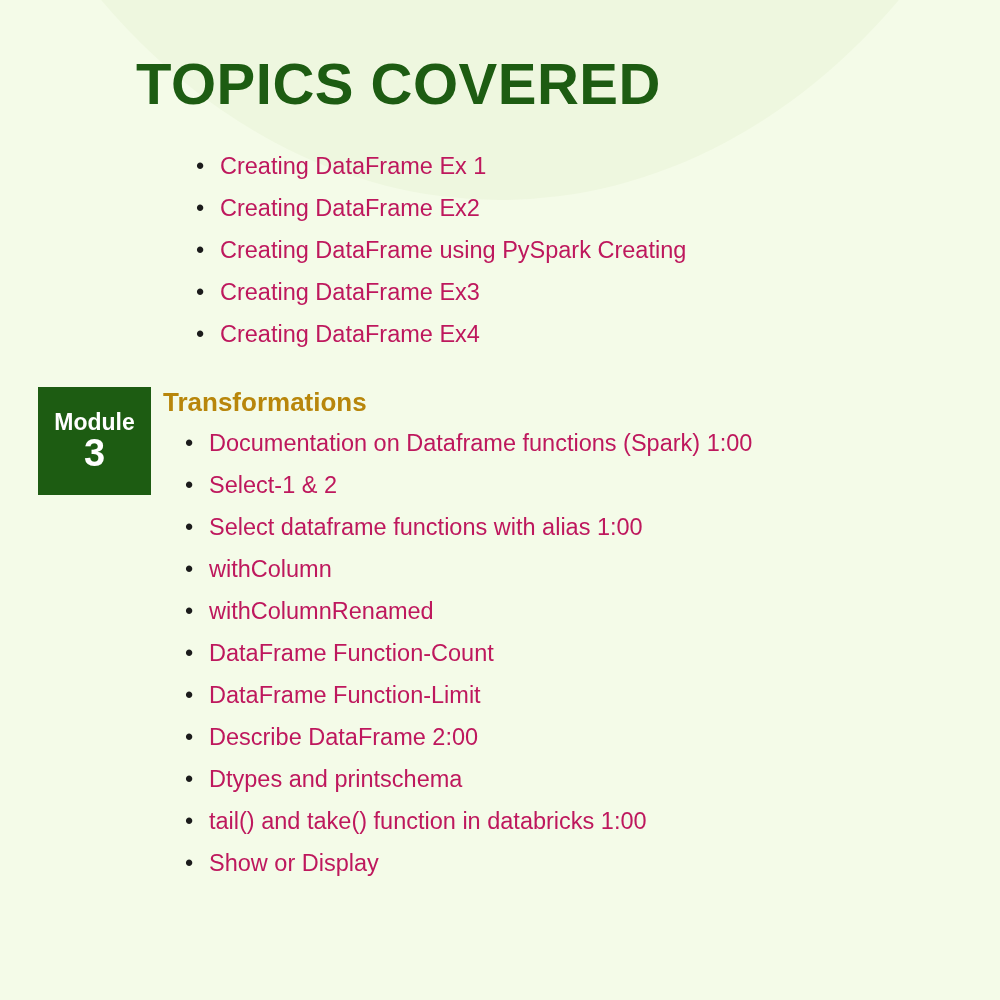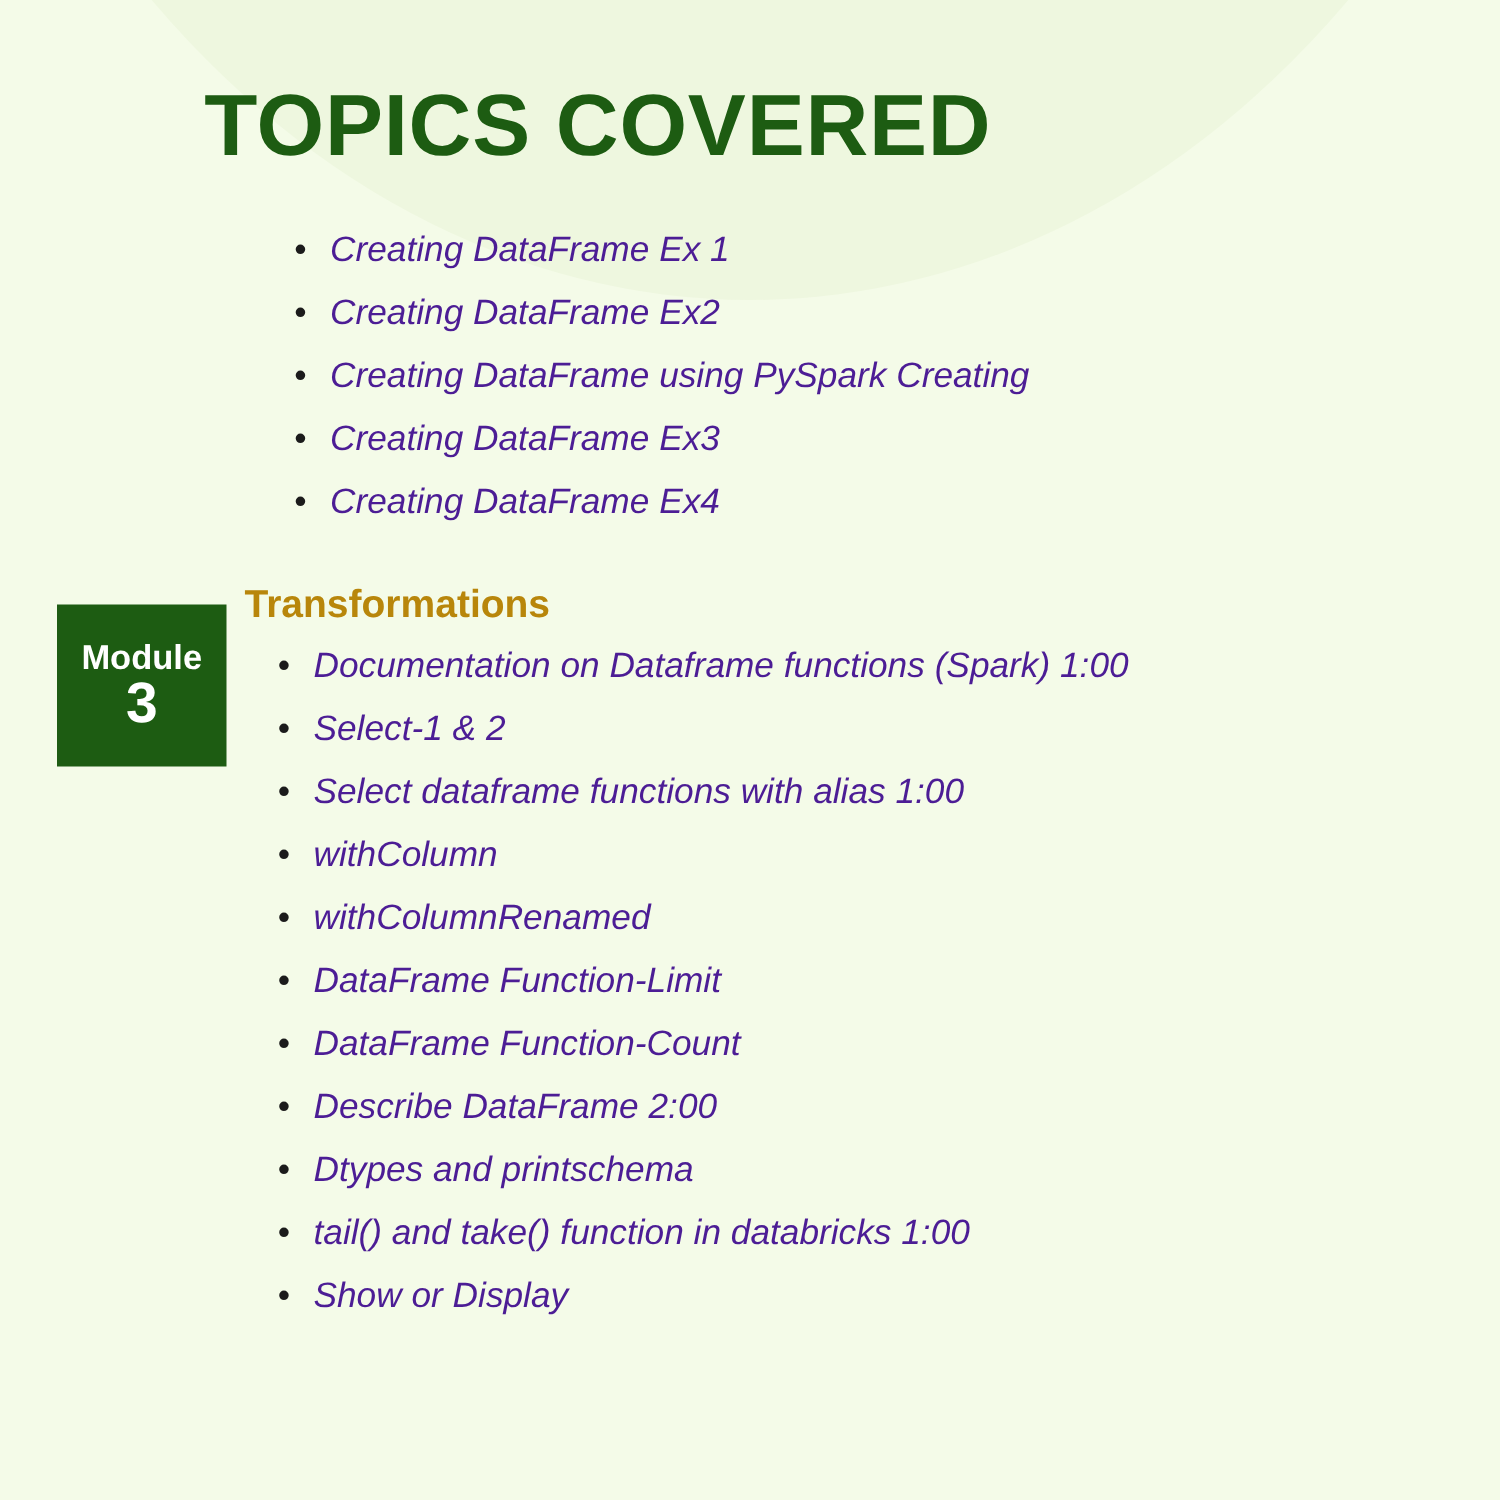--- a/index.html
+++ b/index.html
@@ -43,25 +43,24 @@
     letter-spacing: 0.5px;
     line-height: 1.1;
   }
   ul.topic-list {
     list-style: none;
     margin: 0;
     padding: 0;
   }
   ul.topic-list li {
     position: relative;
-    color: #4c1d95;
+    color: #be185d;
     font-size: 23.5px;
     line-height: 42px;
     padding-left: 30px;
-    font-style: italic;
   }
   ul.topic-list li::before {
     content: "•";
     position: absolute;
     left: 6px;
     top: 0;
     font-size: 23.5px;
     line-height: 42px;
     color: #1b1b1b;
   }
@@ -78,21 +77,21 @@
   #module-badge {
     width: 113px;
     height: 108px;
     background: #1d5c12;
     color: #ffffff;
     display: flex;
     flex-direction: column;
     align-items: center;
     justify-content: center;
     flex: 0 0 auto;
-    margin-top: 16px;
+    margin-top: 0;
   }
   #module-badge .badge-word {
     font-size: 23px;
     font-weight: bold;
     line-height: 26px;
   }
   #module-badge .badge-number {
     font-size: 38px;
     font-weight: bold;
     line-height: 40px;
@@ -138,22 +137,22 @@
     </div>
 
     <div id="module-body">
       <div id="module-heading">Transformations</div>
       <ul id="module-list" class="topic-list">
         <li>Documentation on Dataframe functions (Spark) 1:00</li>
         <li>Select-1 &amp; 2</li>
         <li>Select dataframe functions with alias 1:00</li>
         <li>withColumn</li>
         <li>withColumnRenamed</li>
+        <li>DataFrame Function-Count</li>
         <li>DataFrame Function-Limit</li>
-        <li>DataFrame Function-Count</li>
         <li>Describe DataFrame 2:00</li>
         <li>Dtypes and printschema</li>
         <li>tail() and take() function in databricks 1:00</li>
         <li>Show or Display</li>
       </ul>
     </div>
 
   </div>
 
 </div>

